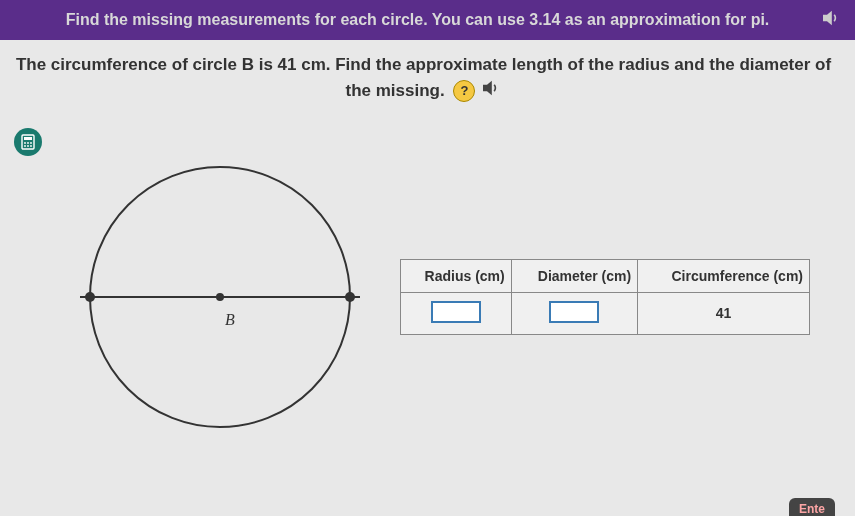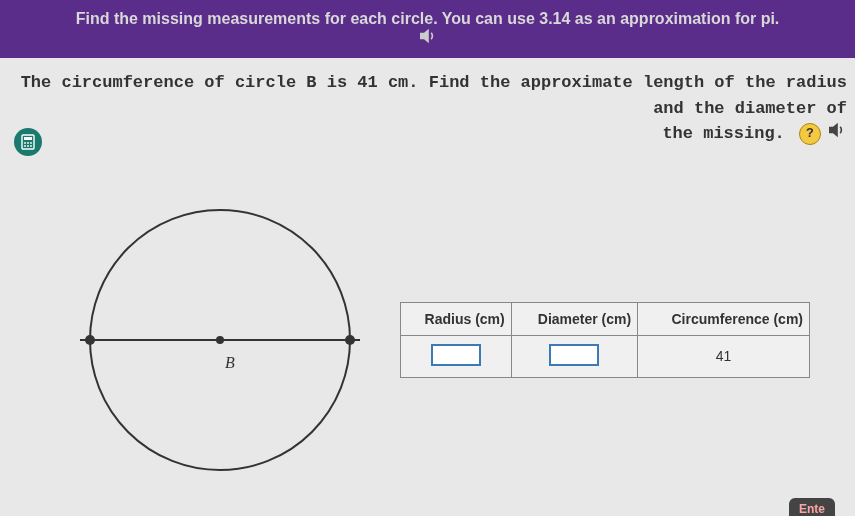--- a/index.html
+++ b/index.html
@@ -12,36 +12,34 @@
     }
     .header-bar {
       background: #5a2d8a;
       color: #d8d8d8;
       padding: 10px 14px;
       font-size: 16px;
       font-weight: bold;
       display: flex;
       align-items: center;
       justify-content: space-between;
-      flex-direction: column;
     }
     .header-text { flex: 1; text-align: center; }
     .speaker-white {
       width: 20px;
       height: 16px;
       display: inline-block;
     }
     .question-area {
       padding: 12px 8px 8px 0;
-      text-align: right;
+      text-align: center;
       font-size: 17px;
       font-weight: bold;
       color: #333;
       line-height: 1.5;
-      font-family: Liberation Mono, monospace;
     }
     .question-icons {
       display: inline-flex;
       align-items: center;
       gap: 6px;
       vertical-align: middle;
       margin-left: 4px;
     }
     .hint-icon {
       width: 22px;
@@ -110,21 +108,21 @@
     }
     td { height: 40px; }
     .input-cell {
       width: 50px;
       height: 22px;
       border: 2px solid #3a7bb5;
       background: #fff;
       display: inline-block;
     }
     .circ-val {
-      font-weight: normal;
+      font-weight: bold;
       color: #333;
     }
     .bottom-edge {
       position: absolute;
       bottom: 0;
       right: 20px;
       background: #444;
       color: #fca5a5;
       font-size: 12px;
       font-weight: bold;

